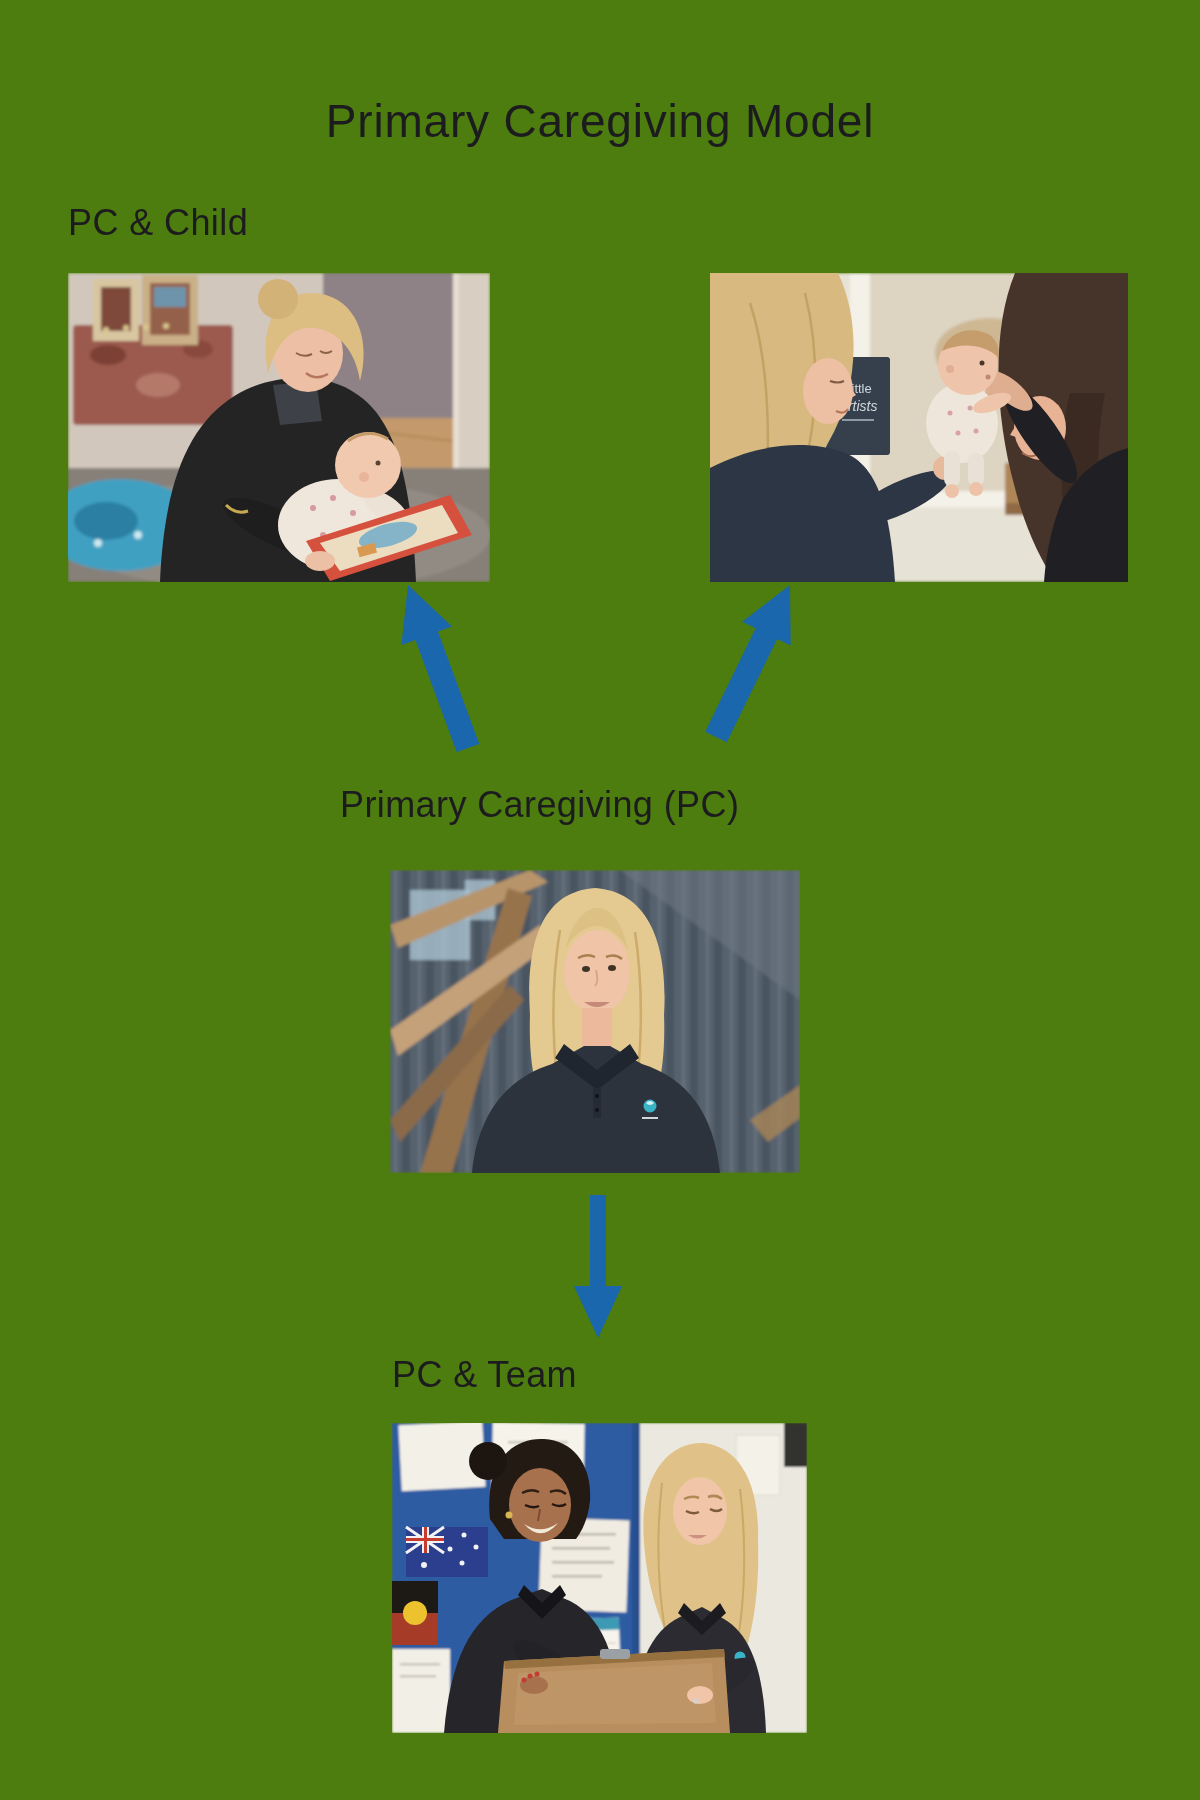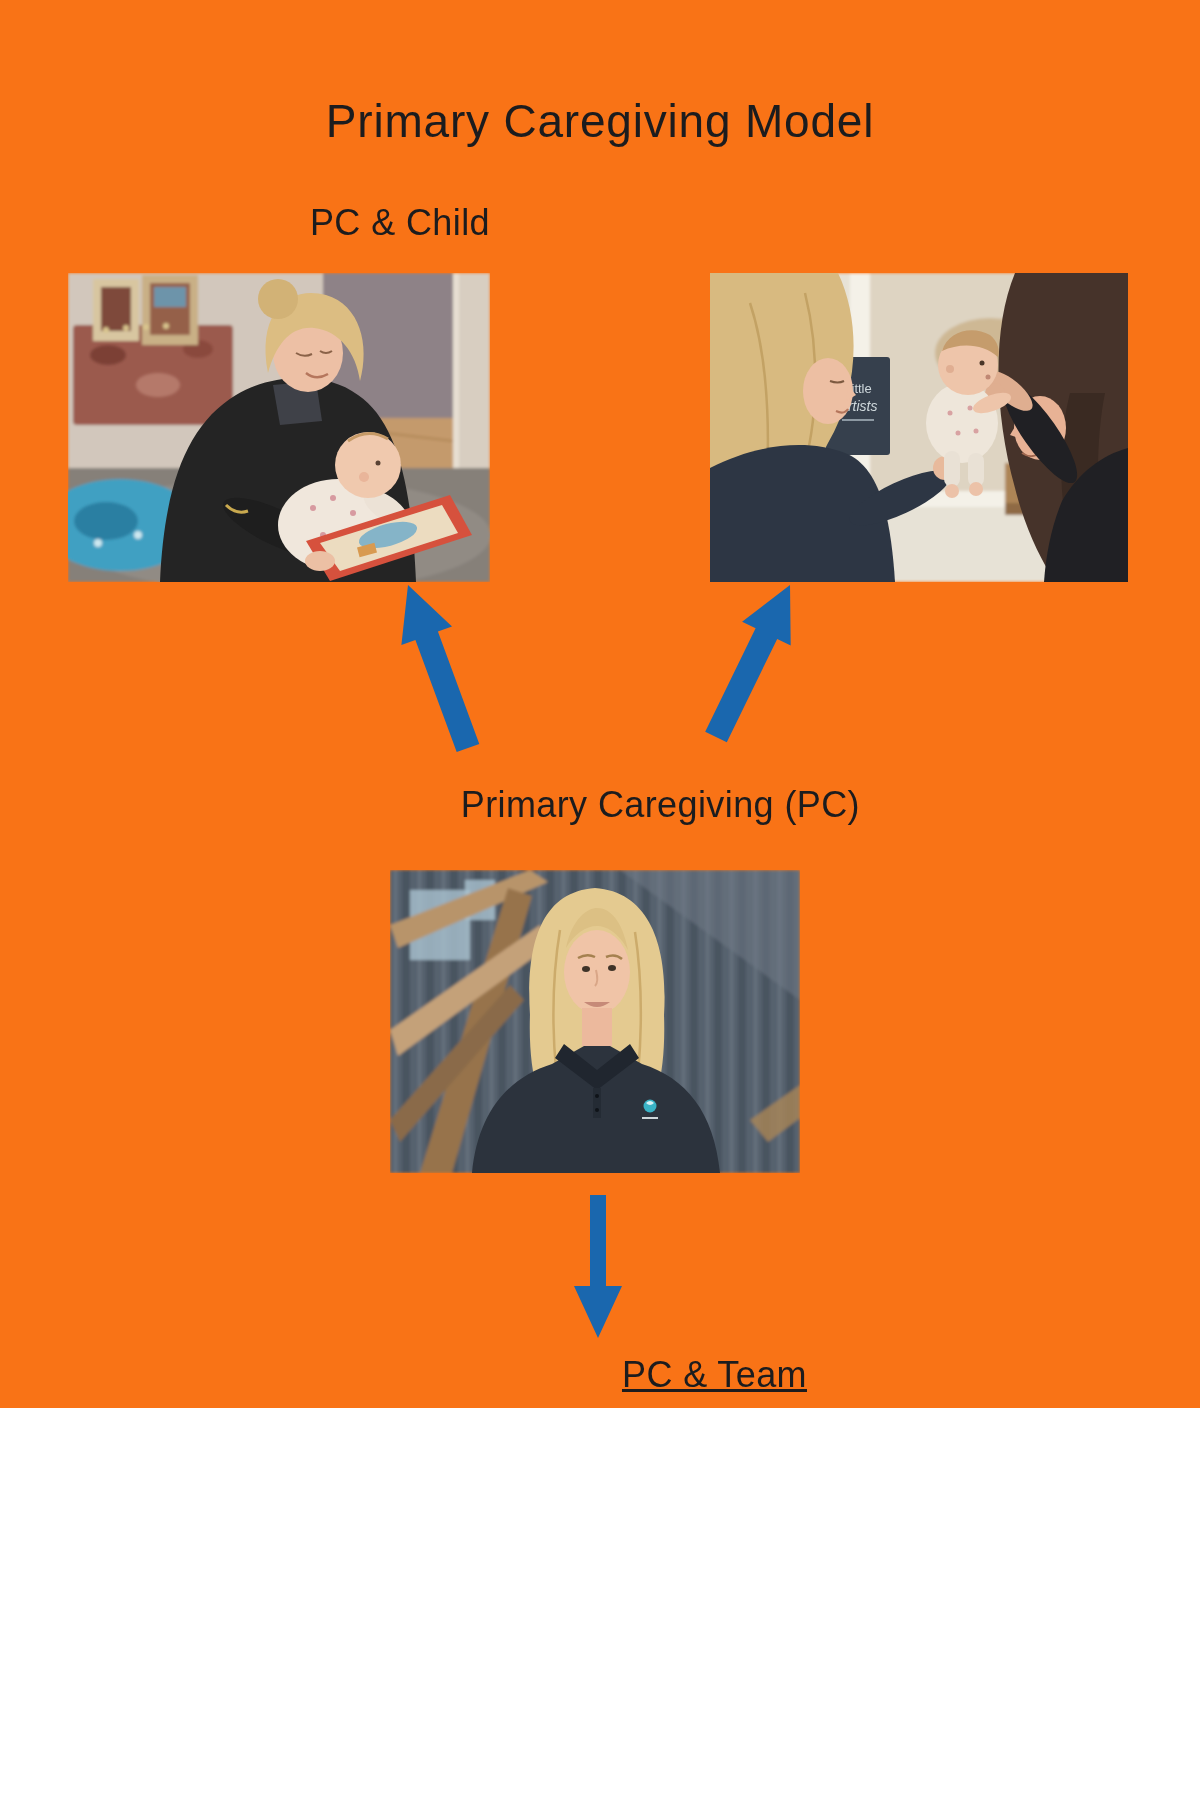--- a/index.html
+++ b/index.html
@@ -1,31 +1,31 @@
 <!DOCTYPE html>
 <html><head>
 <meta charset="utf-8">
 <style>
   html,body{margin:0;padding:0;background:#ffffff;}
   .canvas{
-    position:relative;width:1200px;height:1408px;background:#f97316;
+    position:relative;width:1200px;height:1800px;background:#4d7c0f;
     font-family:"Liberation Sans", sans-serif;color:#1d1d1f;overflow:hidden;
   }
   .diagram-title{
     position:absolute;left:0;right:0;top:94px;margin:0;text-align:center;
     font-size:46px;font-weight:500;letter-spacing:0.8px;color:#1c1c1e;
   }
   .diagram-label{
-    position:absolute;text-align:right;font-size:36px;font-weight:500;
+    position:absolute;text-align:left;font-size:36px;font-weight:500;
     letter-spacing:0.4px;color:#1c1c1e;
   }
   .label-pc-child{left:68px;width:422px;top:202px;}
   .label-pc-family{left:710px;width:418px;top:202px;}
   .label-primary-caregiver{left:340px;width:520px;top:784px;}
-  .label-pc-team{left:392px;width:415px;top:1354px;text-decoration:underline;}
+  .label-pc-team{left:392px;width:415px;top:1354px;}
   figure.photo{position:absolute;margin:0;padding:0;}
   figure.photo svg{display:block;width:100%;height:100%;}
   .photo-pc-child{left:68px;top:273px;width:422px;height:309px;}
   .photo-pc-family{left:710px;top:273px;width:418px;height:309px;}
   .photo-primary-caregiver{left:390px;top:870px;width:410px;height:303px;}
   .photo-pc-team{left:392px;top:1423px;width:415px;height:310px;}
   .arrow-layer{position:absolute;left:0;top:0;width:1200px;height:1800px;pointer-events:none;}
   .sign-text{font-family:"Liberation Sans", sans-serif;}
 </style>
 </head>

